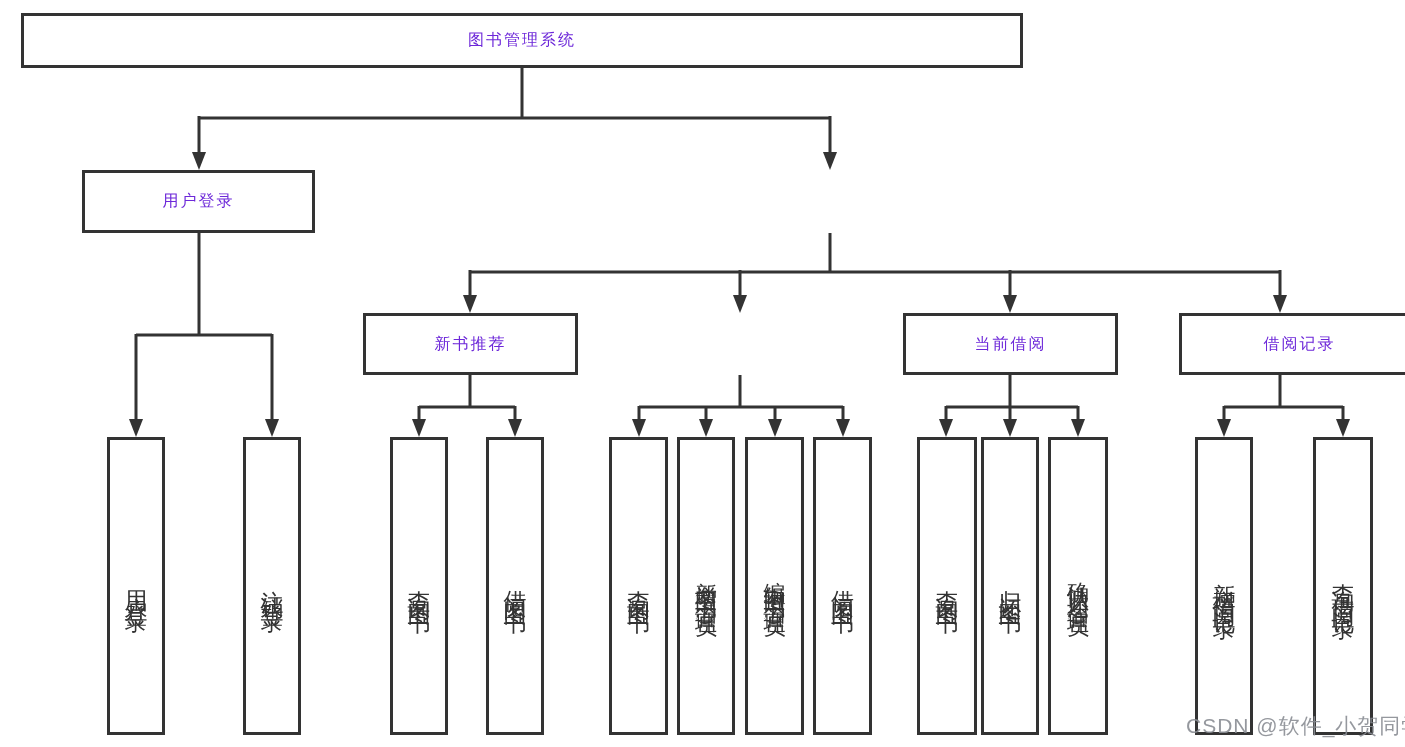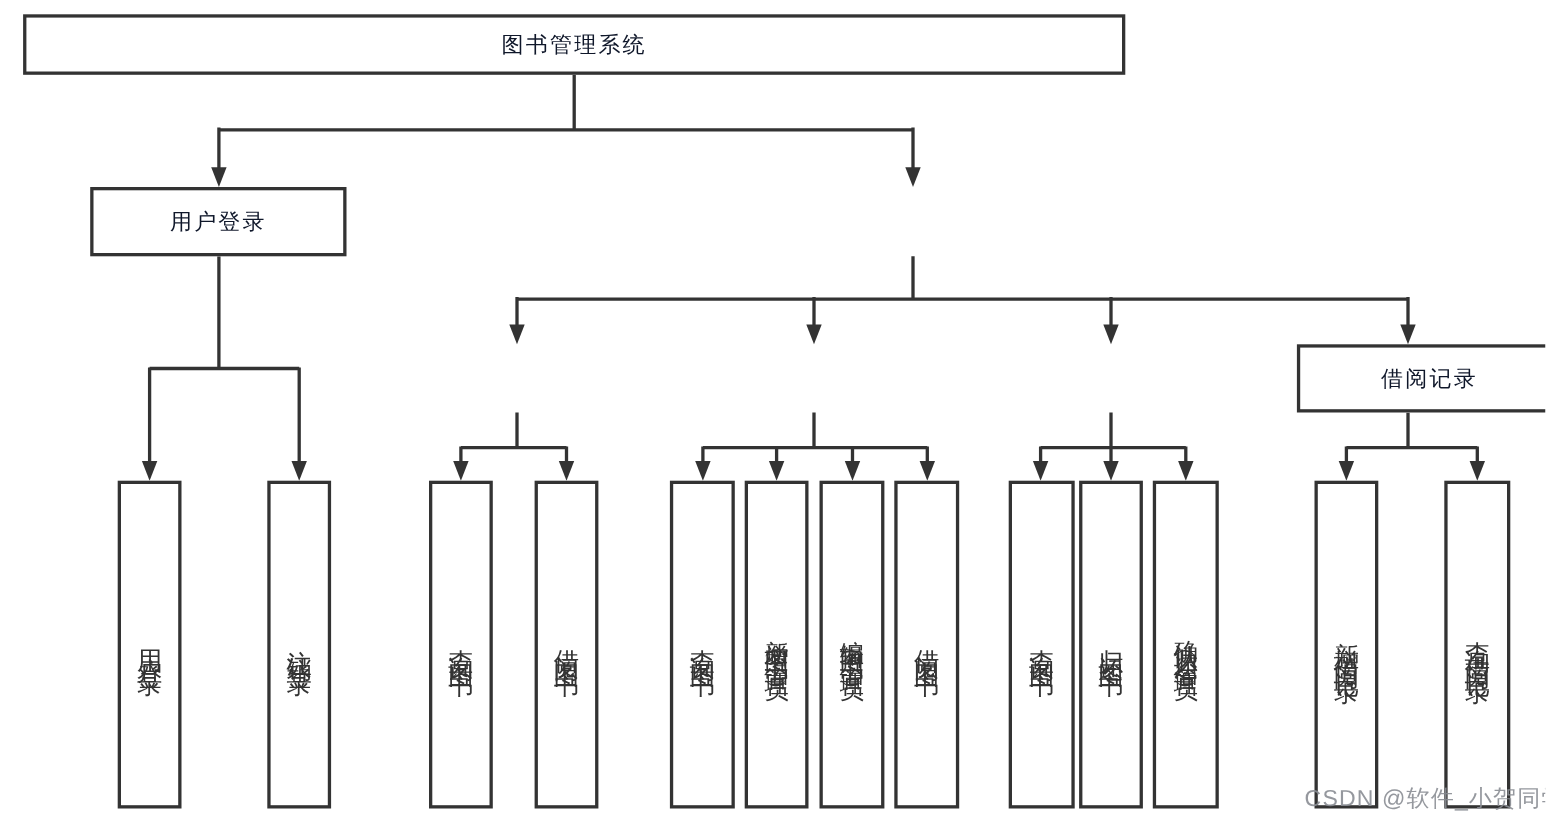--- a/index.html
+++ b/index.html
@@ -10,23 +10,23 @@
     position:absolute;
     box-sizing:border-box;
     border:3px solid #333333;
     background:#ffffff;
     display:flex;
     align-items:center;
     justify-content:center;
     z-index:2;
   }
   .hlabel{
-    font-size:20px;
+    font-size:16px;
     letter-spacing:2px;
-    color:#0f172a;
+    color:#6d28d9;
     white-space:nowrap;
   }
   .vlabel{
     writing-mode:vertical-rl;
     text-orientation:mixed;
     font-size:23px;
     line-height:1;
     letter-spacing:7px;
     color:#333333;
     white-space:nowrap;
@@ -88,20 +88,26 @@
   </svg>
 
   <div class="box" style="left:21px;top:13px;width:1002px;height:55px">
     <span class="hlabel">图书管理系统</span>
   </div>
 
   <div class="box" style="left:82px;top:170px;width:233px;height:63px">
     <span class="hlabel">用户登录</span>
   </div>
 
+  <div class="box" style="left:363px;top:313px;width:215px;height:62px">
+    <span class="hlabel">新书推荐</span>
+  </div>
+  <div class="box" style="left:903px;top:313px;width:215px;height:62px">
+    <span class="hlabel">当前借阅</span>
+  </div>
   <div class="box" style="left:1179px;top:313px;width:241px;height:62px">
     <span class="hlabel">借阅记录</span>
   </div>
 
   <div class="box" style="left:107px;top:437px;width:58px;height:298px">
     <span class="vlabel">用户登录</span>
   </div>
   <div class="box" style="left:243px;top:437px;width:58px;height:298px">
     <span class="vlabel">注销登录</span>
   </div>

